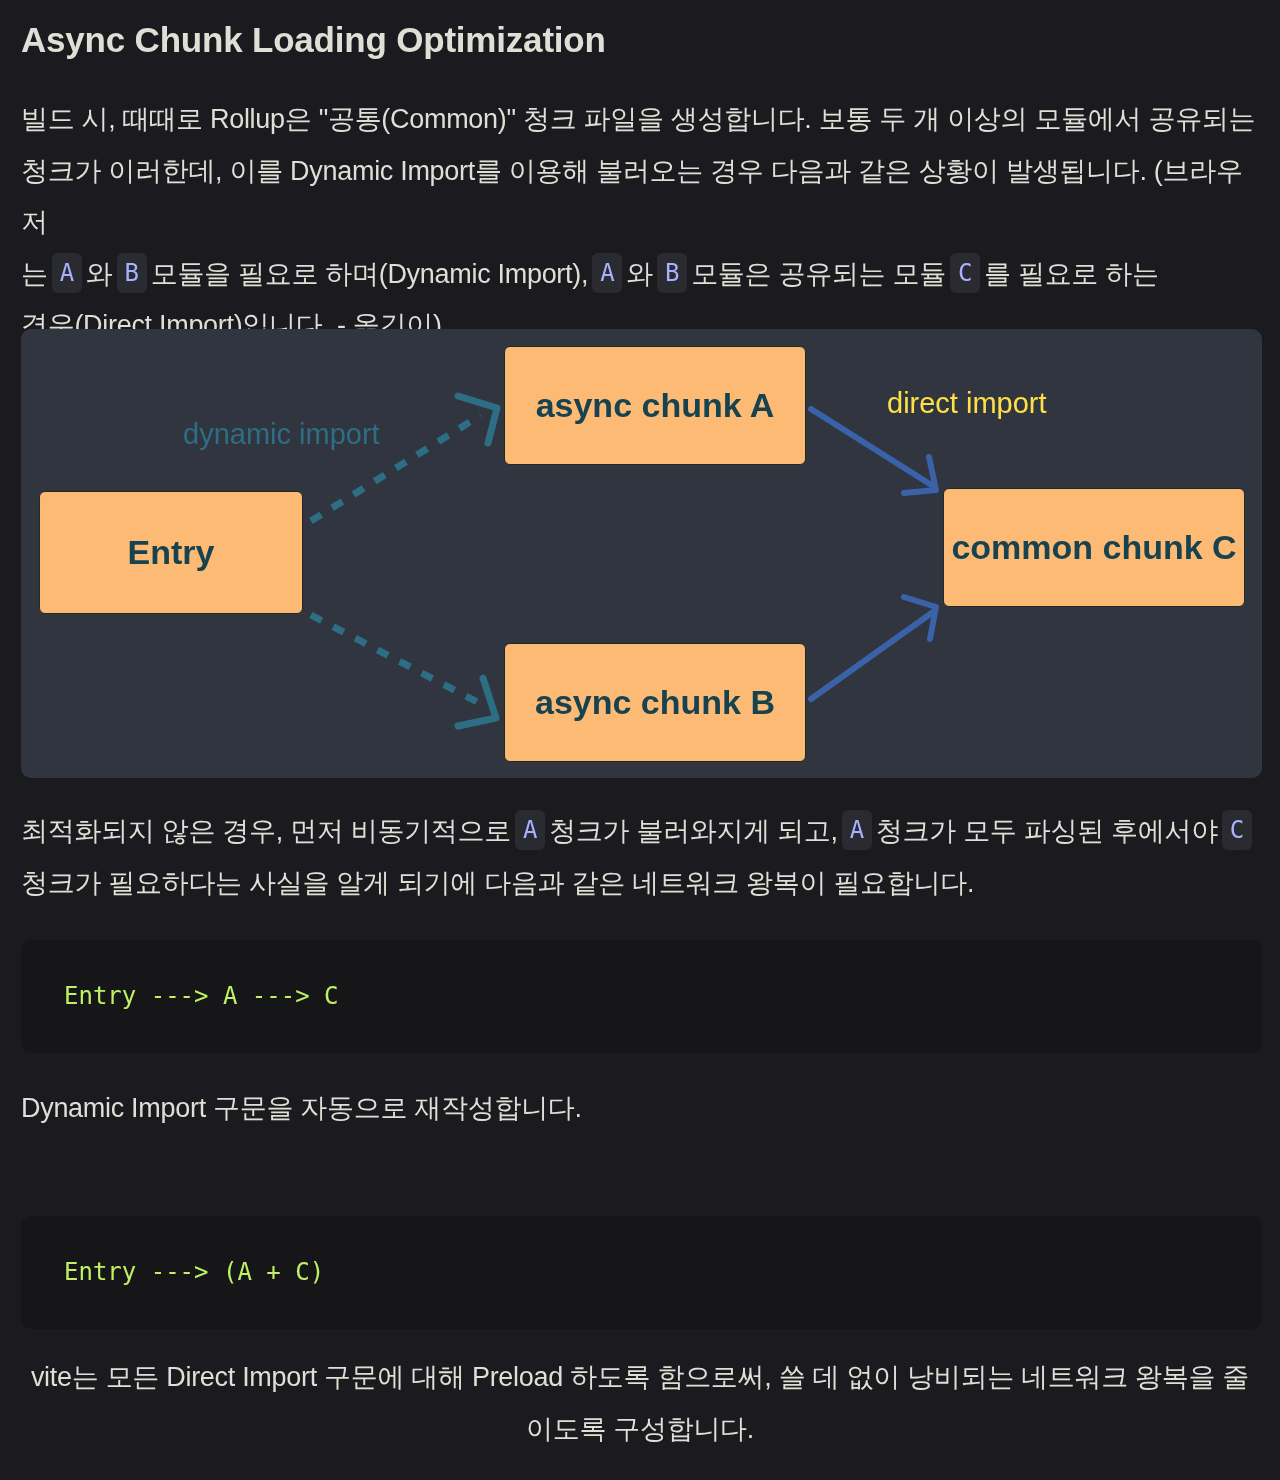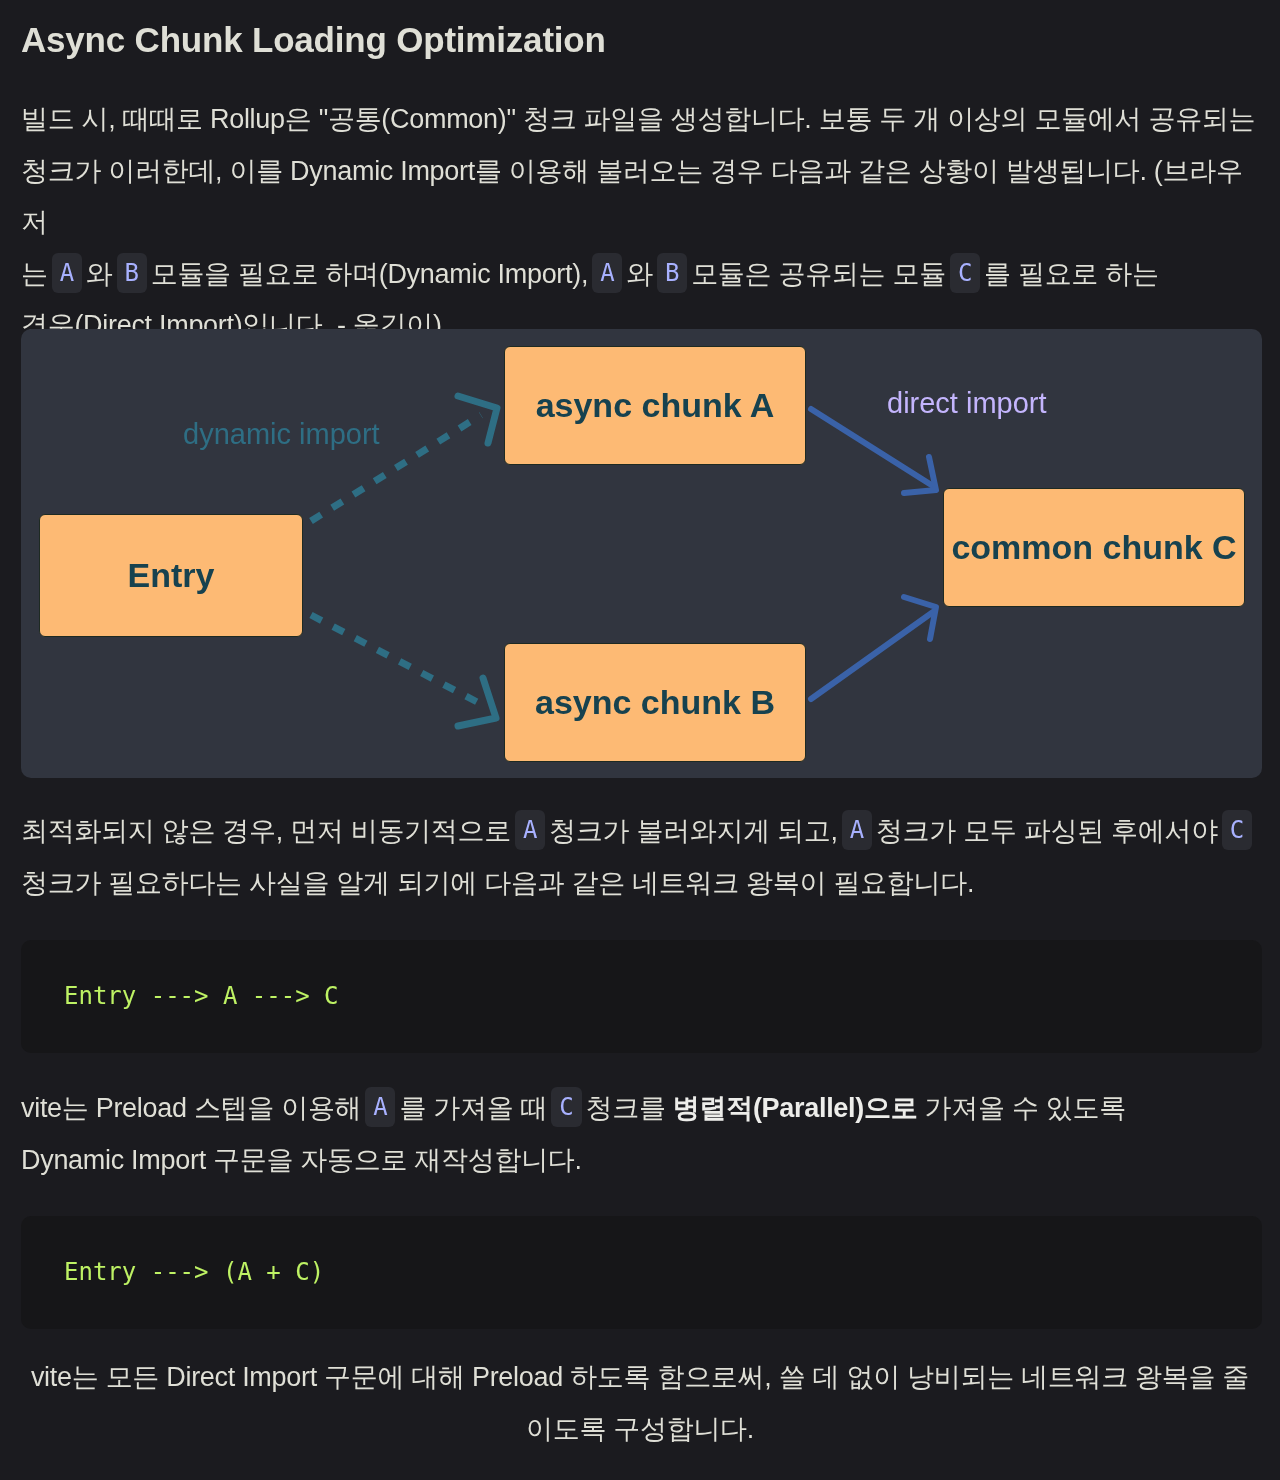--- a/index.html
+++ b/index.html
@@ -86,43 +86,40 @@
         <polyline points="908,128 915,161 883,164" stroke-linejoin="round"></polyline>
       </g>
 
       <g stroke="#3a62a8" stroke-width="6" fill="none" stroke-linecap="round">
         <line x1="790" y1="370" x2="912" y2="283"></line>
         <polyline points="883,268 915,278 909,310" stroke-linejoin="round"></polyline>
       </g>
     </svg>
 
     <div class="dlabel" style="left:162px; top:89px; color:#2e6e84;">dynamic import</div>
-    <div class="dlabel" style="left:866px; top:58px; color:#c4b5fd;">direct import</div>
+    <div class="dlabel" style="left:866px; top:58px; color:#fde047;">direct import</div>
 
-    <div class="node" style="left:18px; top:185px; width:262px; height:121px;">Entry</div>
+    <div class="node" style="left:18px; top:162px; width:262px; height:121px;">Entry</div>
     <div class="node" style="left:483px; top:17px; width:300px; height:117px;">async chunk A</div>
     <div class="node" style="left:483px; top:314px; width:300px; height:117px;">async chunk B</div>
     <div class="node" style="left:922px; top:159px; width:300px; height:117px;">common chunk C</div>
   </div>
 
   <div class="p" style="top:806px;">
     <div>
       <span>최적화되지 않은 경우, 먼저 비동기적으로</span><span class="code-inline">A</span><span>청크가 불러와지게 되고,</span><span class="code-inline">A</span><span>청크가 모두 파싱된 후에서야</span><span class="code-inline">C</span>
     </div>
     <div>청크가 필요하다는 사실을 알게 되기에 다음과 같은 네트워크 왕복이 필요합니다.</div>
   </div>
 
   <div class="codeblock" style="top:940px; height:113px;">
     <pre style="line-height:113px;">Entry ---&gt; A ---&gt; C</pre>
   </div>
 
   <div class="p" style="top:1083px;">
-    <div>
-      <span>vite는 Preload 스텝을 이용해</span><span class="code-inline">A</span><span>를 가져올 때</span><span class="code-inline">C</span><span>청크를</span> <strong>병렬적(Parallel)으로</strong> <span>가져올 수 있도록</span>
-    </div>
     <div>Dynamic Import 구문을 자동으로 재작성합니다.</div>
   </div>
 
   <div class="codeblock" style="top:1216px; height:113px;">
     <pre style="line-height:113px;">Entry ---&gt; (A + C)</pre>
   </div>
 
   <div class="p" style="top:1352px;text-align:center;">
     <div>vite는 모든 Direct Import 구문에 대해 Preload 하도록 함으로써, 쓸 데 없이 낭비되는 네트워크 왕복을 줄</div>
     <div>이도록 구성합니다.</div>

